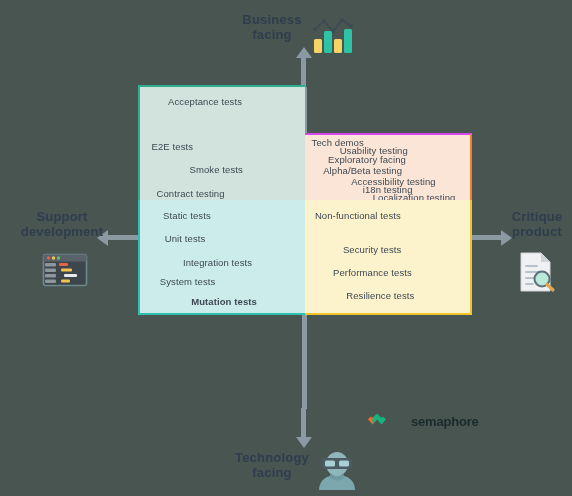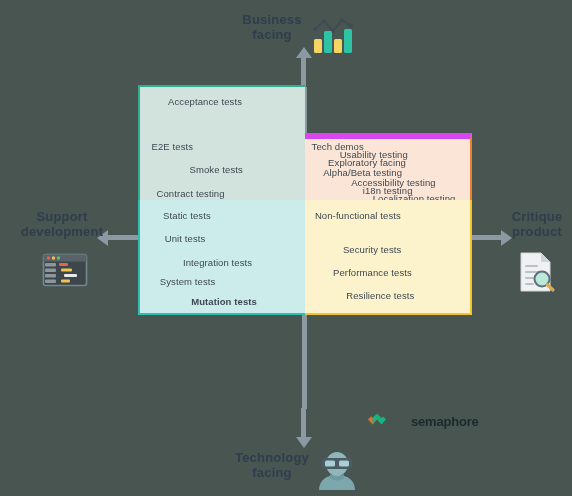--- a/index.html
+++ b/index.html
@@ -69,21 +69,21 @@
     box-sizing: border-box;
     overflow: hidden;
   }
   .q-tl {
     background: #d2e3dd;
     border-top: 2px solid #2fae8f;
     border-left: 2px solid #2fae8f;
   }
   .q-tr {
     background: #fae5d7;
-    border-top: 6px solid #d946ef;
+    border-top: 2px solid #d946ef;
     border-right: 2px solid #ef7f30;
     margin-top: 48px;
   }
   .q-bl {
     background: #ccecec;
     border-bottom: 2px solid #2fc0b0;
     border-left: 2px solid #2fc0b0;
   }
   .q-br {
     background: #fcf2cb;

